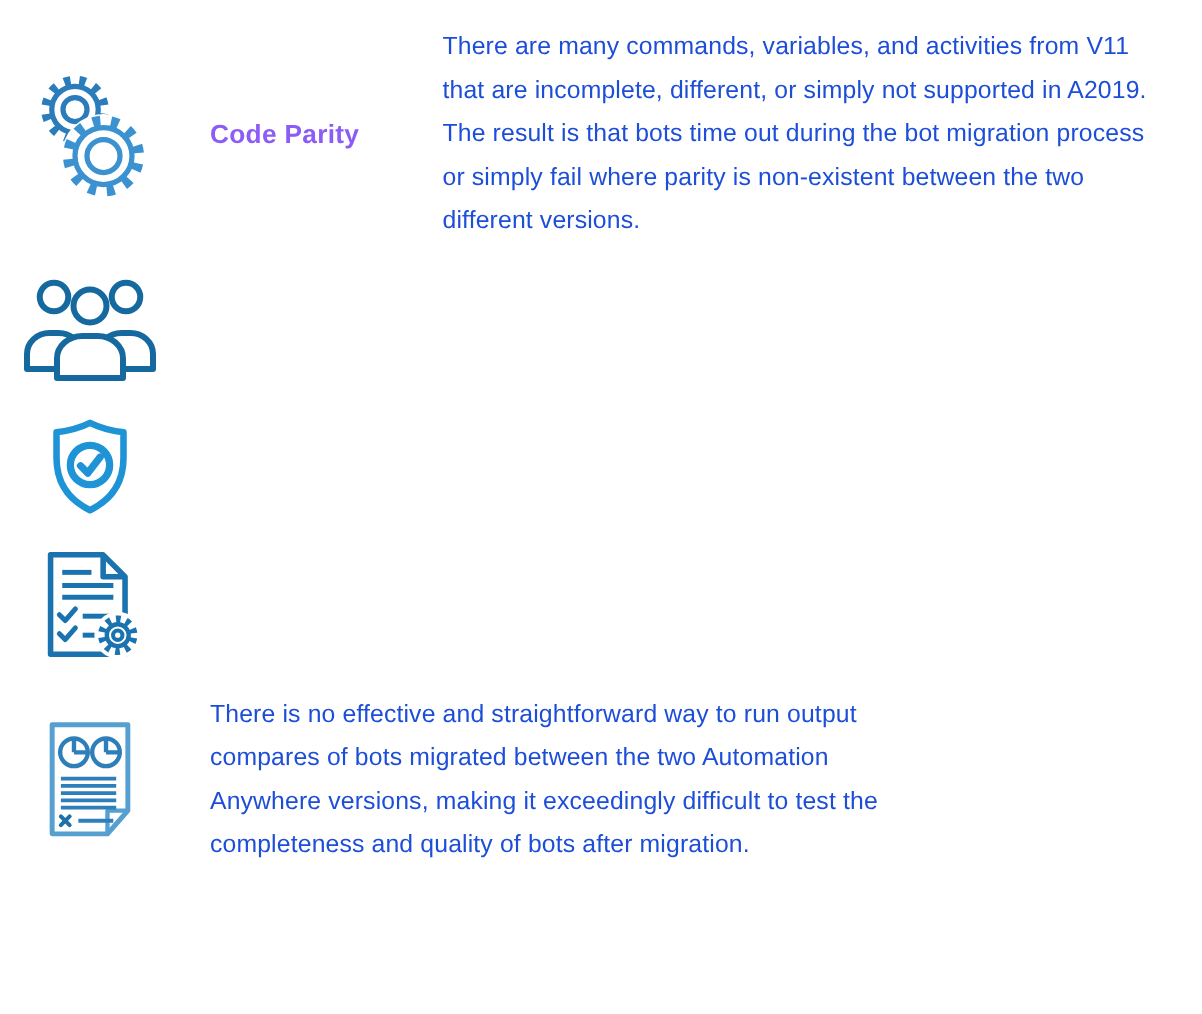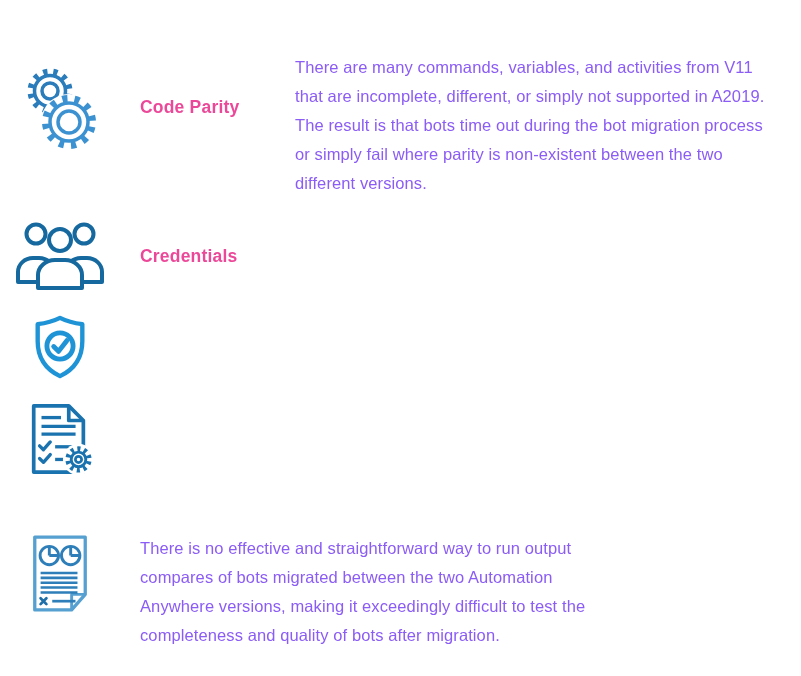--- a/index.html
+++ b/index.html
@@ -21,31 +21,30 @@
     justify-content: center;
     align-items: center;
   }
   .title-cell {
     width: 135px;
     margin-left: 20px;
     flex-shrink: 0;
     font-size: 17.5px;
     font-weight: bold;
     line-height: 29px;
-    color: #ec4899;
+    color: #8b5cf6;
     letter-spacing: 0.2px;
   }
   .desc-cell {
     width: 481px;
     margin-left: 20px;
     font-size: 16.5px;
     line-height: 29px;
-    color: #8b5cf6;
+    color: #1d4ed8;
     letter-spacing: 0.1px;
-    margin-top: 36px;
   }
   svg { display: block; }
 </style>
 </head>
 <body>
 
 <div class="feature-list">
 
   <div class="feature-row">
     <div class="icon-cell">
@@ -73,21 +72,20 @@
         <svg width="92" height="72" viewBox="0 0 92 72" fill="none" stroke="#16699f" stroke-width="4" stroke-linejoin="round">
           <circle cx="22" cy="14" r="9.5" fill="#ffffff"></circle>
           <circle cx="70" cy="14" r="9.5" fill="#ffffff"></circle>
           <path d="M4,62 V52 a15,14 0 0 1 15,-14 h6 a15,14 0 0 1 15,14 v10 z" fill="#ffffff"></path>
           <path d="M52,62 V52 a15,14 0 0 1 15,-14 h6 a15,14 0 0 1 15,14 v10 z" fill="#ffffff"></path>
           <circle cx="46" cy="20" r="11" fill="#ffffff"></circle>
           <path d="M24,68 V55 a17,15 0 0 1 17,-15 h10 a17,15 0 0 1 17,15 v13 z" fill="#ffffff"></path>
         </svg>
       </span>
     </div>
-    <div class="title-cell">Credentials</div>
   </div>
 
   <div class="feature-row">
     <div class="icon-cell">
       <span>
         <svg width="64" height="66" viewBox="0 0 64 68" fill="none" stroke="#1e93d6">
           <path d="M32,4 C39,7.5 47,9.5 55,10.5 V28 C55,46 45.5,57.5 32,64 C18.5,57.5 9,46 9,28 V10.5 C17,9.5 25,7.5 32,4 Z" stroke-width="4.5" stroke-linejoin="round"></path>
           <circle cx="32" cy="33" r="13.5" stroke-width="5"></circle>
           <polyline points="25.5,33.5 30.5,38.5 39,27.5" stroke-width="5" stroke-linecap="round" stroke-linejoin="round"></polyline>
         </svg>

